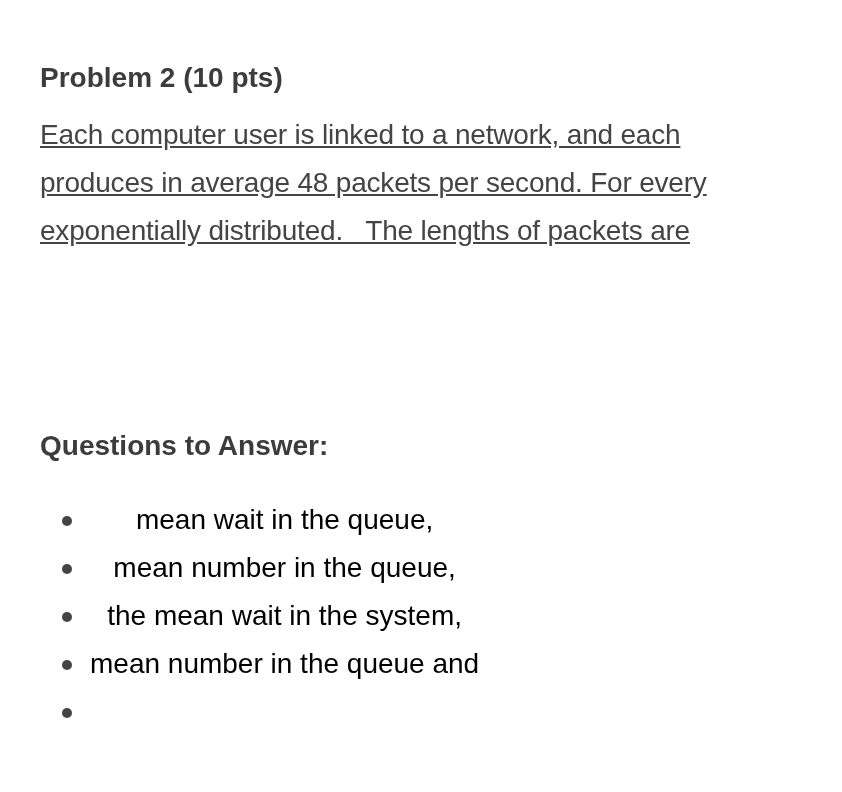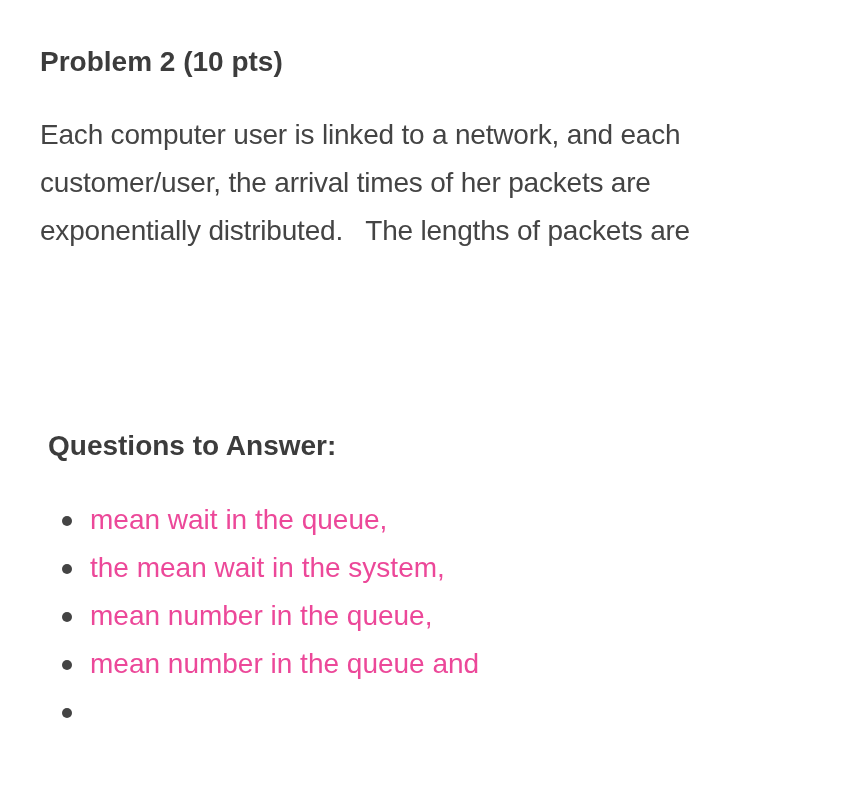--- a/index.html
+++ b/index.html
@@ -16,102 +16,103 @@
       font-family: "Liberation Sans", sans-serif;
     }
     .doc {
       position: absolute;
       left: 40px;
       top: 0;
       width: 790px;
     }
     .title {
       position: absolute;
-      top: 44px;
+      top: 60px;
       left: 0;
       font-size: 28px;
       font-weight: bold;
       line-height: 36px;
       white-space: nowrap;
       color: #3c3c3c;
     }
     .para {
       position: absolute;
       top: 111px;
       left: 0;
       width: 800px;
       font-size: 28px;
       line-height: 48px;
       color: #444444;
       letter-spacing: -0.2px;
     }
-    .para .line { display: block; white-space: pre; }
+    .para .line { display: block; white-space: pre; text-decoration: underline; }
     .subtitle {
       position: absolute;
       top: 428px;
-      left: 8px;
+      left: 0;
       font-size: 28px;
       font-weight: bold;
       line-height: 36px;
       white-space: nowrap;
       color: #3c3c3c;
     }
     .qlist {
       position: absolute;
       top: 496px;
       left: 0;
       margin: 0;
       padding: 0;
       list-style: none;
     }
     .qitem {
       position: relative;
       height: 48px;
       line-height: 48px;
       font-size: 28px;
-      color: #ec4899;
+      color: #000000;
       white-space: nowrap;
       padding-left: 50px;
+      text-align: center;
     }
     .bullet {
       position: absolute;
       left: 22px;
       top: 20px;
       width: 10px;
       height: 10px;
       border-radius: 50%;
       background: #444444;
     }
   </style>
 </head>
 <body>
 
 <div class="doc">
   <div class="title">Problem 2 (10 pts)</div>
 
   <div class="para">
     <span class="line">Each computer user is linked to a network, and each</span>
-    <span class="line">customer/user, the arrival times of her packets are</span>
+    <span class="line">produces in average 48 packets per second. For every</span>
     <span class="line">exponentially distributed.   The lengths of packets are</span>
   </div>
 
   <div class="subtitle">Questions to Answer:</div>
 
   <ul class="qlist">
     <li class="qitem">
       <span class="bullet"></span>
       <span>mean wait in the queue,</span>
     </li>
     <li class="qitem">
       <span class="bullet"></span>
-      <span>the mean wait in the system,</span>
+      <span>mean number in the queue,</span>
     </li>
     <li class="qitem">
       <span class="bullet"></span>
-      <span>mean number in the queue,</span>
+      <span>the mean wait in the system,</span>
     </li>
     <li class="qitem">
       <span class="bullet"></span>
       <span>mean number in the queue and</span>
     </li>
     <li class="qitem">
       <span class="bullet"></span>
     </li>
   </ul>
 </div>

